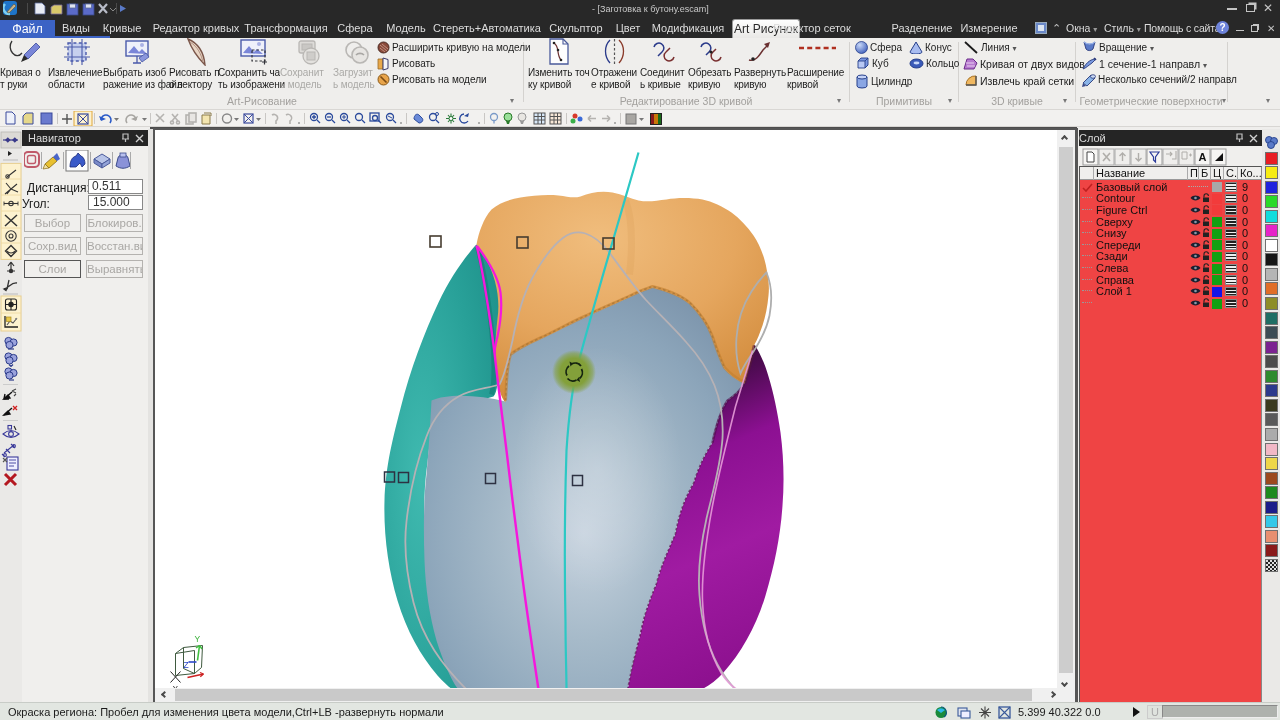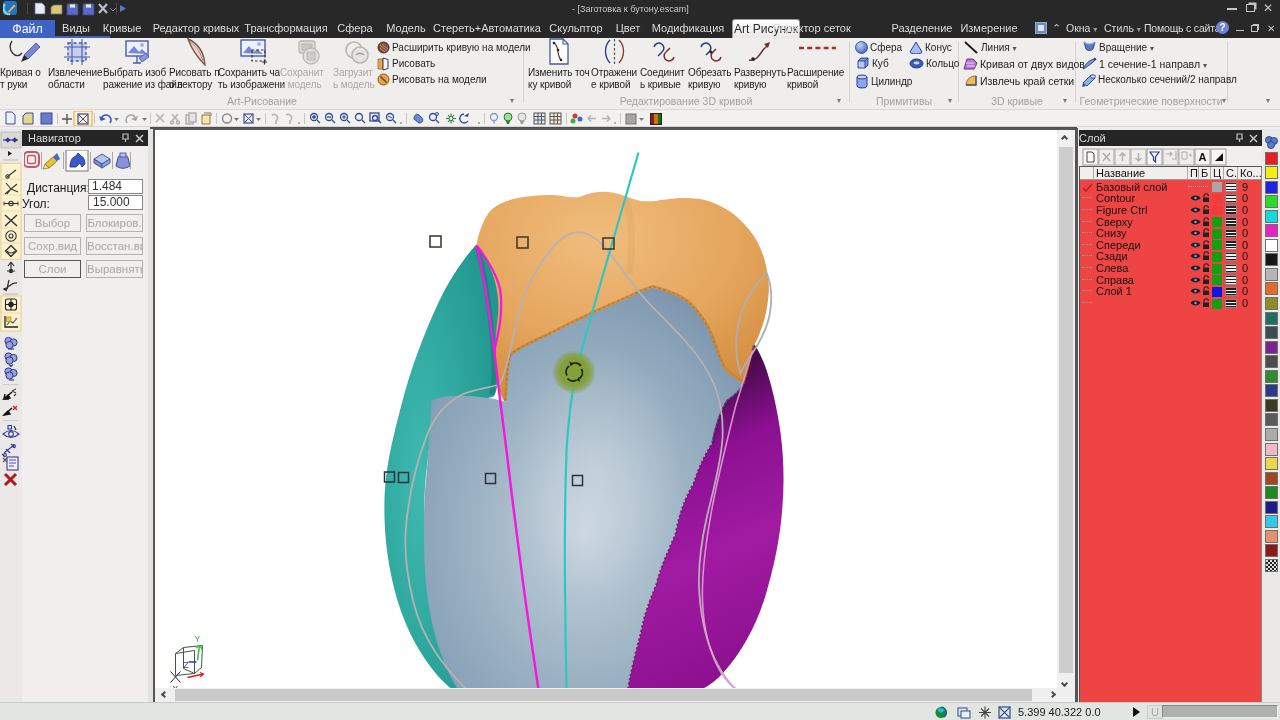--- a/index.html
+++ b/index.html
@@ -59,21 +59,21 @@
       <rect x="64" y="3" width="11" height="11" fill="#5a6ac8" stroke="#3a4a8a"></rect>
       <rect x="66.5" y="3" width="6" height="4" fill="#dfe3ef"></rect>
       <rect x="80" y="3" width="11" height="11" fill="#5a6ac8" stroke="#3a4a8a"></rect>
       <rect x="82.5" y="3" width="6" height="4" fill="#dfe3ef"></rect>
     </g>
     <path d="M96,3 l8,9 M104,3 l-8,9" stroke="#b8bcc8" stroke-width="2.2"></path>
     <path d="M107,7 l3,3 3,-3" stroke="#888" stroke-width="1" fill="none"></path>
     <rect x="113" y="2" width="1" height="11" fill="#4a4a4a"></rect>
     <path d="M117,4 l6,3.5 -6,3.5 z" fill="#5a7ac8"></path>
   </svg>
-  <div class="abs" style="left:572px;top:4px;font-size:9px;color:#c9c9c9">- [Заготовка к бутону.escam]</div>
+  <div class="abs" style="left:592px;top:4px;font-size:9px;color:#c9c9c9">- [Заготовка к бутону.escam]</div>
   <div class="winbtn" style="left:1227px;top:7px;width:10px;height:3px;border-bottom:2px solid #c4c4c4"></div>
   <div class="winbtn" style="left:1246px;top:4px;width:9px;height:8px;border:1.5px solid #c4c4c4;box-shadow:2px -2px 0 -0.5px #c4c4c4"></div>
   <div class="winbtn" style="left:1263px;top:3px;font-size:12px">✕</div>
 </div>
 <div class="abs" id="menubar">
   <div class="abs" style="left:0;top:3px;width:55px;height:18px;background:#3c63c5;color:#fff;font-size:12.5px;text-align:center;line-height:18px">Файл</div>
   <div class="mitem" style="left:76px;transform:translateX(-50%)">Виды</div>
   <div class="mitem" style="left:122px;transform:translateX(-50%)">Кривые</div>
   <div class="mitem" style="left:196px;transform:translateX(-50%)">Редактор кривых</div>
   <div class="mitem" style="left:286px;transform:translateX(-50%)">Трансформация</div>
@@ -510,21 +510,21 @@
     <rect x="66" y="2" width="1" height="17" fill="#aaa"></rect>
     <path d="M70,9 l8,-5 8,5 -8,5 z" fill="#b8c4e8" stroke="#4a5a9a"></path>
     <path d="M70,9 l8,5 v4 l-8,-5 z" fill="#7a8ac8" stroke="#4a5a9a"></path>
     <path d="M86,9 l-8,5 v4 l8,-5 z" fill="#93a3d8" stroke="#4a5a9a"></path>
     <rect x="88" y="2" width="1" height="17" fill="#aaa"></rect>
     <path d="M94,8 c0,-4 10,-4 10,0 l2,8 c-5,3 -9,3 -14,0 z" fill="#8a92d8" stroke="#3a4a8a"></path>
     <rect x="96" y="3" width="6" height="4" fill="#b8c0ee" stroke="#3a4a8a" stroke-width="0.8"></rect>
     <rect x="106" y="2" width="1" height="17" fill="#aaa"></rect>
   </svg>
   <div class="abs" style="left:27px;top:181px;font-size:12px;color:#1a1a1a">Дистанция:</div>
-  <div class="abs" style="left:88px;top:179px;width:55px;height:15px;background:#fff;border:1px solid #888;font-size:12px;color:#333;padding-left:3px;line-height:13px">1.484</div>
+  <div class="abs" style="left:88px;top:179px;width:55px;height:15px;background:#fff;border:1px solid #888;font-size:12px;color:#333;padding-left:3px;line-height:13px">0.511</div>
   <div class="abs" style="left:22px;top:197px;font-size:12px;color:#1a1a1a">Угол:</div>
   <div class="abs" style="left:88px;top:195px;width:55px;height:15px;background:#fff;border:1px solid #888;font-size:12px;color:#333;padding-left:4px;line-height:13px">15.000</div>
   <div class="navbtn" style="left:24px;top:214px">Выбор</div>
   <div class="navbtn" style="left:86px;top:214px">Блокиров.</div>
   <div class="navbtn" style="left:24px;top:237px">Сохр.вид</div>
   <div class="navbtn" style="left:86px;top:237px">Восстан.ви</div>
   <div class="navbtn" style="left:24px;top:260px;border:1.5px solid #555">Слои</div>
   <div class="navbtn" style="left:86px;top:260px">Выравнять</div>
 </div>
 <div class="abs" id="splitter"></div>
@@ -888,20 +888,21 @@
   <div class="sw" style="top:328.05px;background:#eed64a"></div>
   <div class="sw" style="top:342.60px;background:#9c491e"></div>
   <div class="sw" style="top:357.15px;background:#1e8a1e"></div>
   <div class="sw" style="top:371.70px;background:#1c1c8a"></div>
   <div class="sw" style="top:386.25px;background:#35c8e8"></div>
   <div class="sw" style="top:400.80px;background:#e88f70"></div>
   <div class="sw" style="top:415.35px;background:#8a1a1a"></div>
   <div class="sw" style="top:429.90px;background:repeating-conic-gradient(#222 0 25%,#ddd 0 50%) 0 0/4px 4px"></div>
 </div>
 <div class="abs" id="statusbar">
+  <div class="abs" style="left:8px;top:3px;font-size:11px;color:#1a1a1a">Окраска региона: Пробел для изменения цвета модели,Ctrl+LB -развернуть нормали</div>
   <svg class="abs" style="left:934px;top:3px" width="80" height="13" viewBox="0 0 80 13">
     <circle cx="7" cy="6.5" r="5.5" fill="#1a8a3a"></circle>
       <path d="M3,4 a5.5,5.5 0 0 1 8,0 l-4,3 z" fill="#2ab8e8"></path>
       <path d="M7,1 a5.5,5.5 0 0 1 3,10" fill="none" stroke="#0a5a7a" stroke-width="1.2"></path>
     <rect x="24" y="2" width="9" height="8" fill="#dfe4ef" stroke="#3a5a9a" stroke-width="1.1"></rect>
       <rect x="27" y="5" width="9" height="7" fill="#eef" stroke="#3a5a9a" stroke-width="1.1"></rect>
     <path d="M45,6.5 h12 M51,0.5 v12 M47,2.5 l8,8 M55,2.5 l-8,8" stroke="#444" stroke-width="1.1"></path>
     <rect x="65" y="1" width="11" height="11" fill="none" stroke="#3a5a9a" stroke-width="1.3"></rect>
       <path d="M65,1 l11,11 M76,1 l-11,11" stroke="#3a5a9a" stroke-width="1.1"></path>
   </svg>

